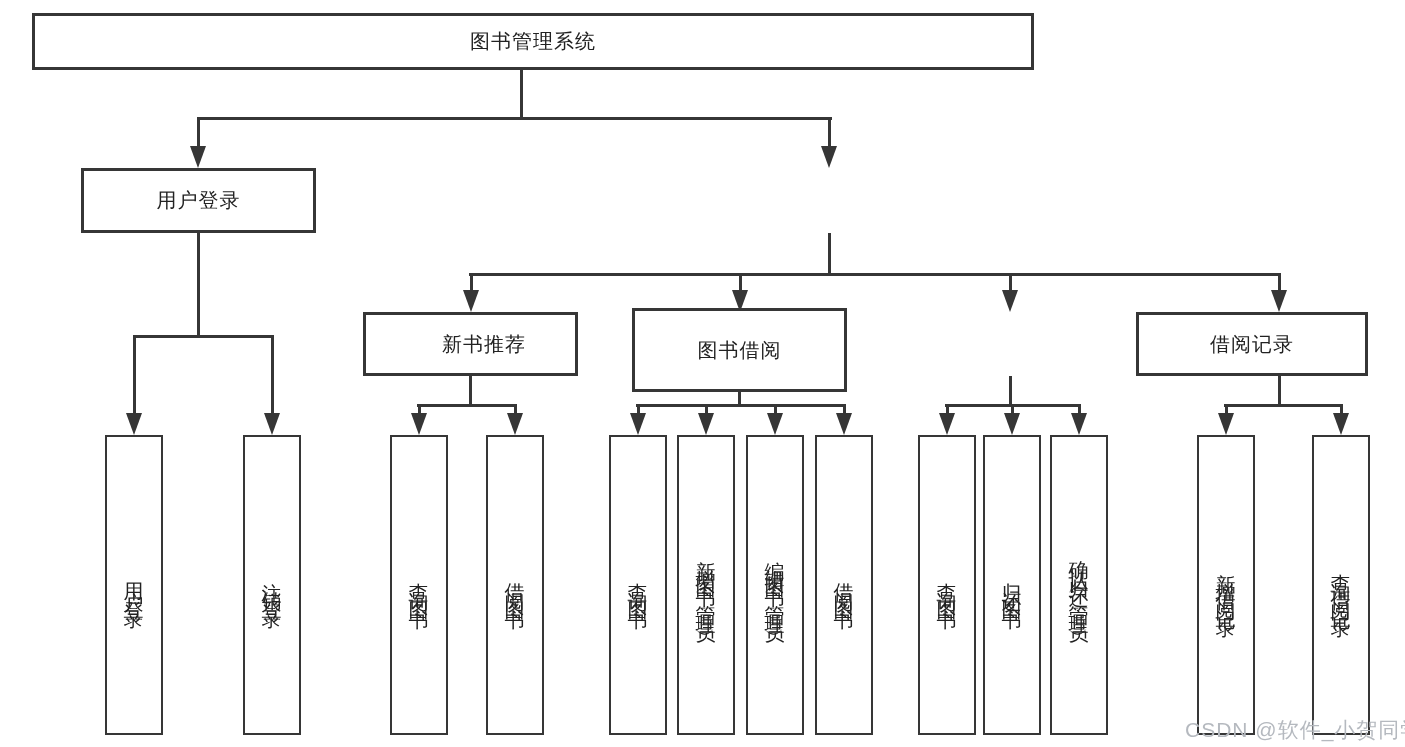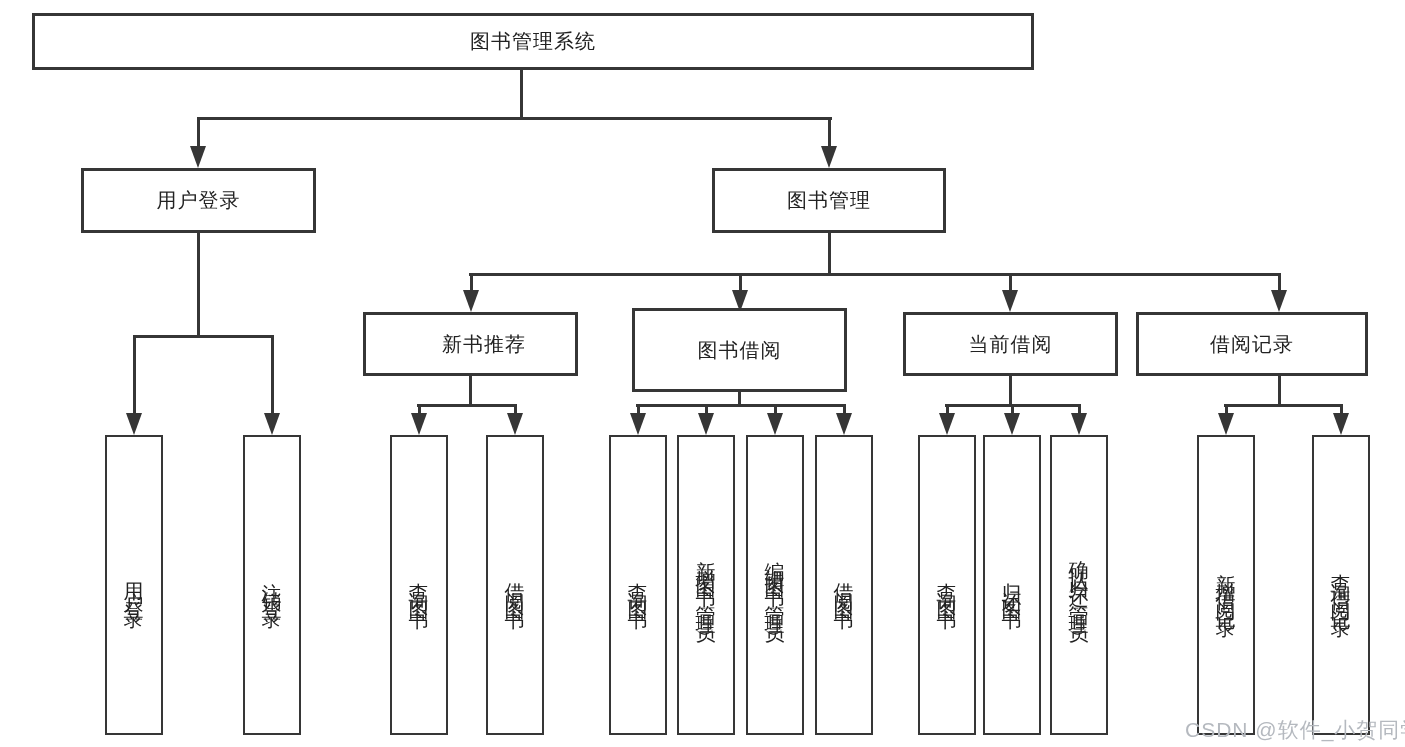--- a/index.html
+++ b/index.html
@@ -66,23 +66,20 @@
   <div class="vline" style="left:520px; top:69px; height:49px;"></div>
   <div class="hline" style="left:197px; top:117px; width:635px;"></div>
   <div class="vline" style="left:197px; top:117px; height:32px;"></div>
   <div class="arrow" style="left:190px; top:146px;"></div>
   <div class="vline" style="left:828px; top:117px; height:32px;"></div>
   <div class="arrow" style="left:821px; top:146px;"></div>
 
   <div class="box" style="left:81px; top:168px; width:235px; height:65px;">
     <span>用户登录</span>
   </div>
-  <div class="box" style="left:712px; top:168px; width:234px; height:65px;">
-    <span>图书管理</span>
-  </div>
 
   <div class="vline" style="left:197px; top:233px; height:104px;"></div>
   <div class="hline" style="left:133px; top:335px; width:141px;"></div>
   <div class="vline" style="left:133px; top:335px; height:80px;"></div>
   <div class="arrow" style="left:126px; top:413px;"></div>
   <div class="vline" style="left:271px; top:335px; height:80px;"></div>
   <div class="arrow" style="left:264px; top:413px;"></div>
 
   <div class="vline" style="left:828px; top:233px; height:42px;"></div>
   <div class="hline" style="left:469px; top:273px; width:812px;"></div>
@@ -93,23 +90,20 @@
   <div class="vline" style="left:1009px; top:273px; height:20px;"></div>
   <div class="arrow" style="left:1002px; top:290px;"></div>
   <div class="vline" style="left:1278px; top:273px; height:20px;"></div>
   <div class="arrow" style="left:1271px; top:290px;"></div>
 
   <div class="box" style="left:363px; top:312px; width:215px; height:64px;padding-left:27px;">
     <span>新书推荐</span>
   </div>
   <div class="box" style="left:632px; top:308px; width:215px; height:84px;justify-content:center;">
     <span>图书借阅</span>
-  </div>
-  <div class="box" style="left:903px; top:312px; width:215px; height:64px;">
-    <span>当前借阅</span>
   </div>
   <div class="box" style="left:1136px; top:312px; width:232px; height:64px;">
     <span>借阅记录</span>
   </div>
 
   <div class="vline" style="left:469px; top:376px; height:30px;"></div>
   <div class="hline" style="left:417px; top:404px; width:100px;"></div>
   <div class="vline" style="left:418px; top:404px; height:11px;"></div>
   <div class="arrow" style="left:411px; top:413px;"></div>
   <div class="vline" style="left:514px; top:404px; height:11px;"></div>

